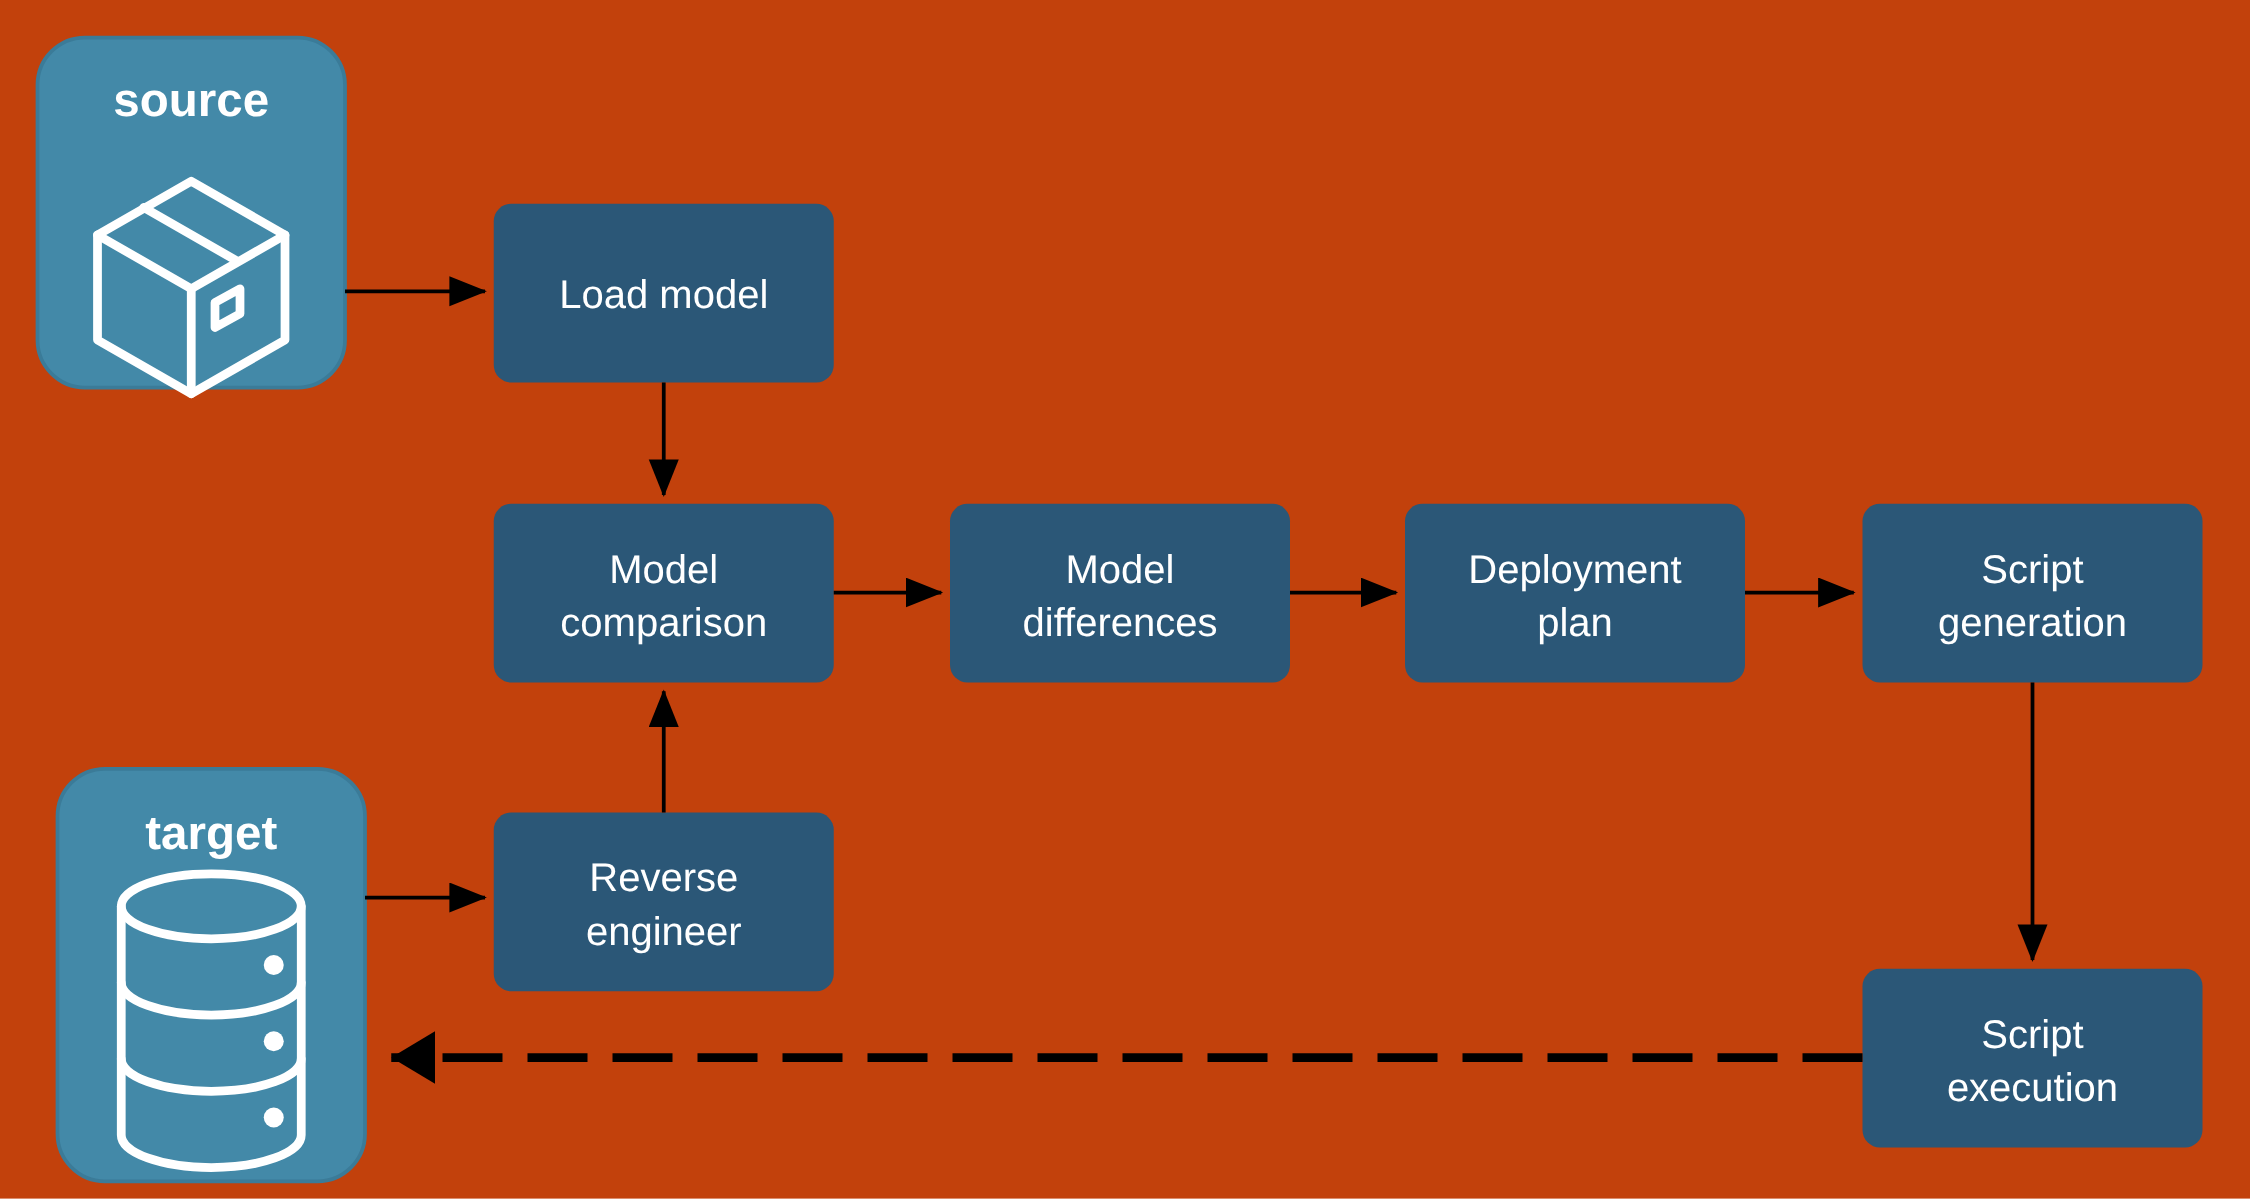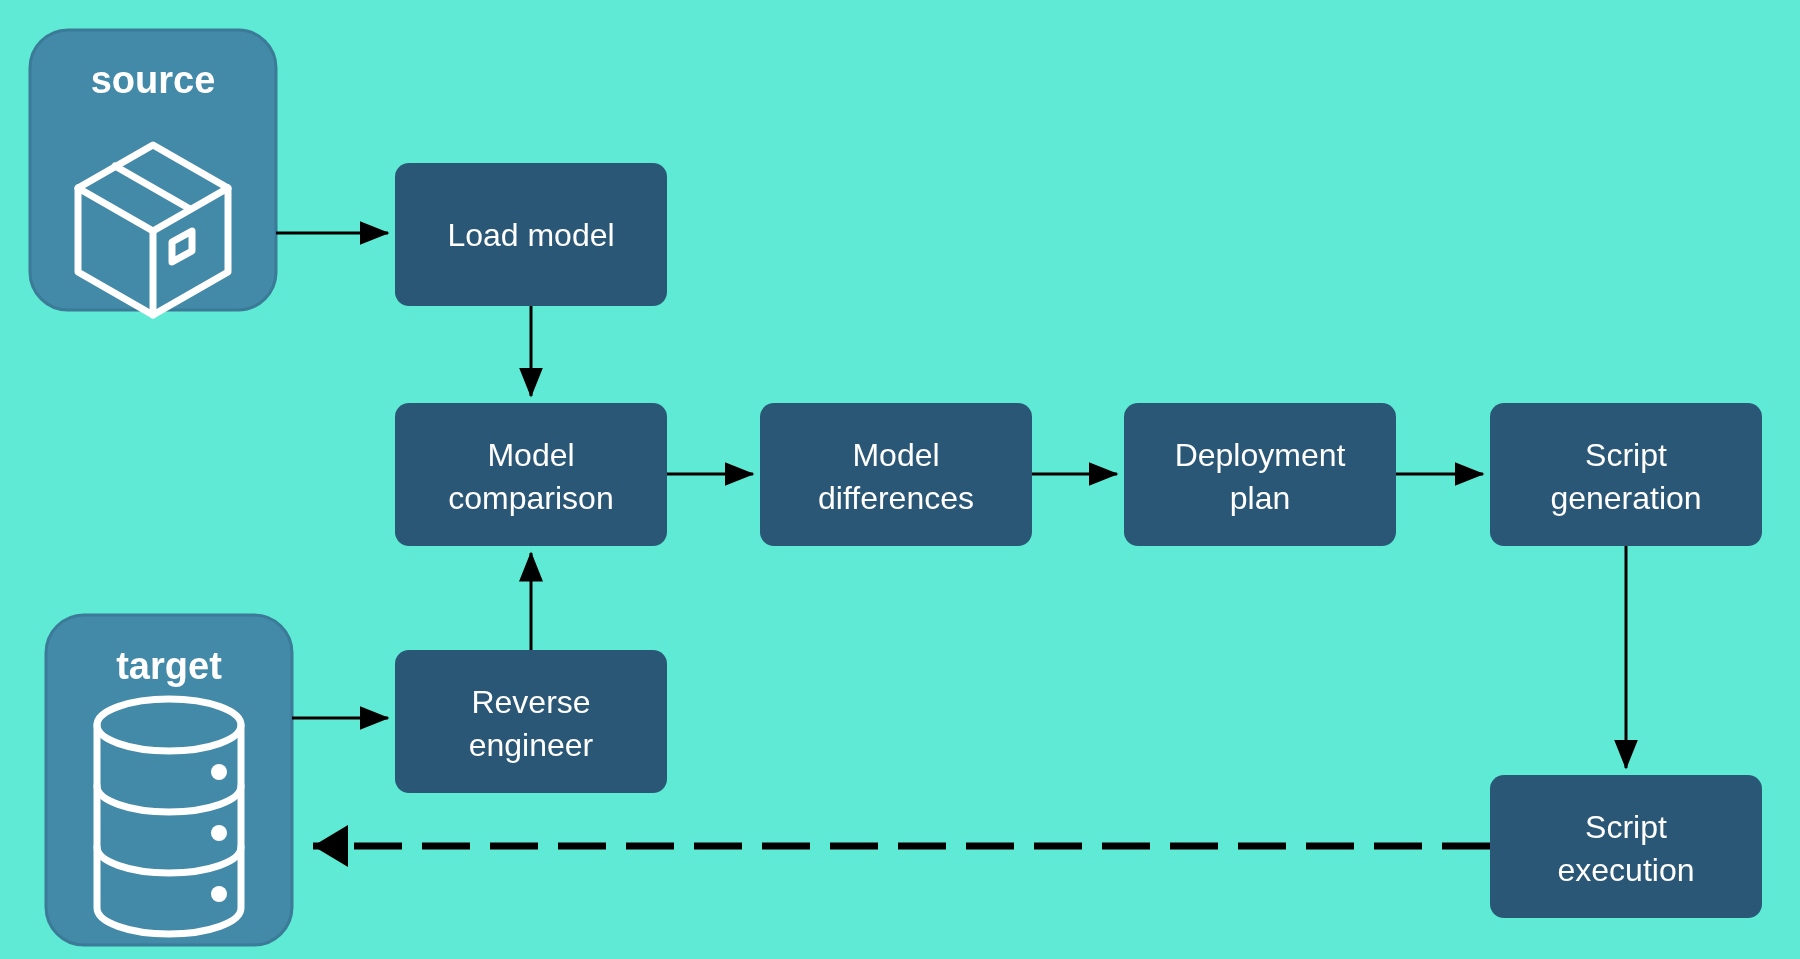--- a/index.html
+++ b/index.html
@@ -10,21 +10,21 @@
   body {
     width: 1800px;
     height: 959px;
     overflow: hidden;
     font-family: "Liberation Sans", sans-serif;
   }
   #diagram-root {
     position: relative;
     width: 1800px;
     height: 959px;
-    background: #5eead4;
+    background: #c2410c;
   }
   svg.diagram {
     display: block;
     width: 1800px;
     height: 959px;
   }
   .store-rect {
     fill: #4389a8;
     stroke: #3b7b98;
     stroke-width: 3;

